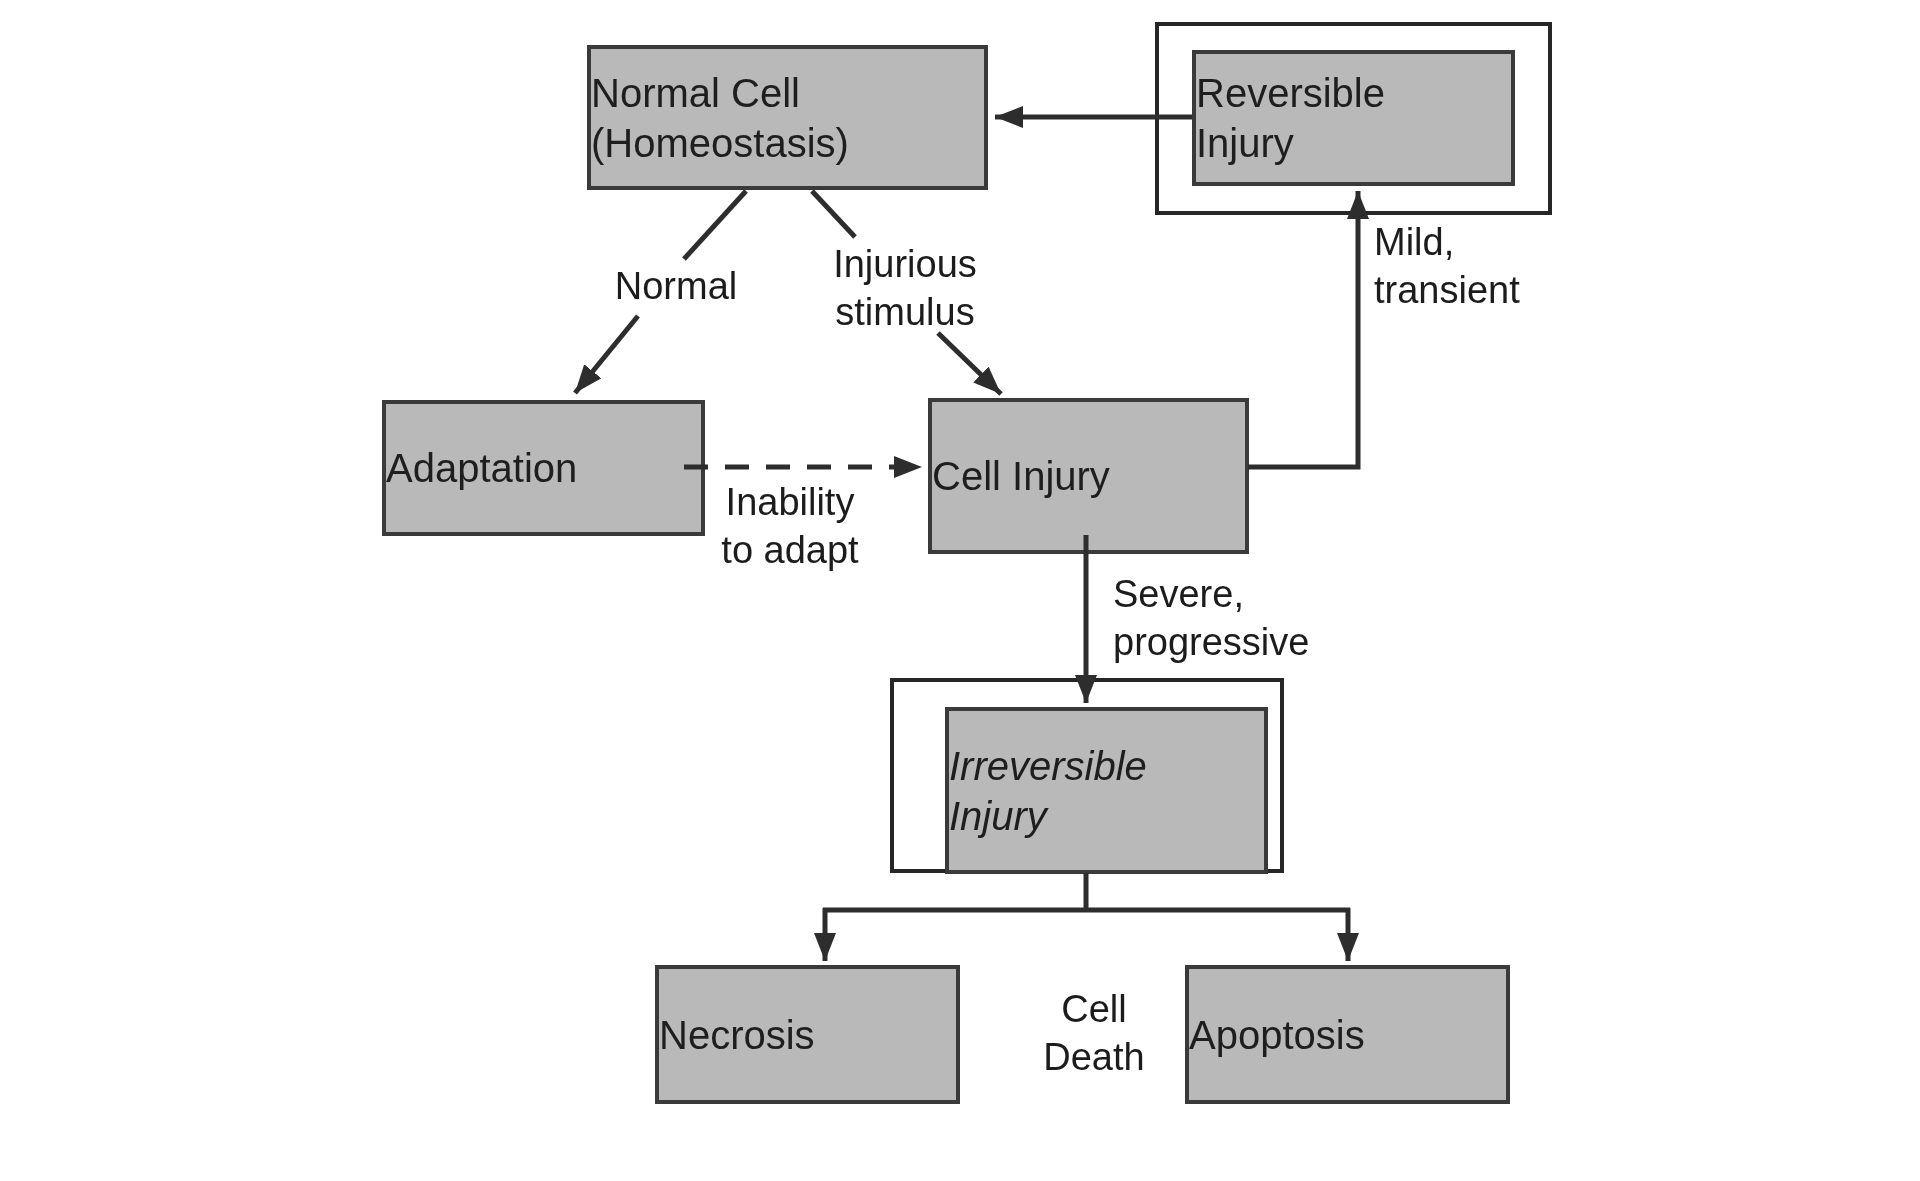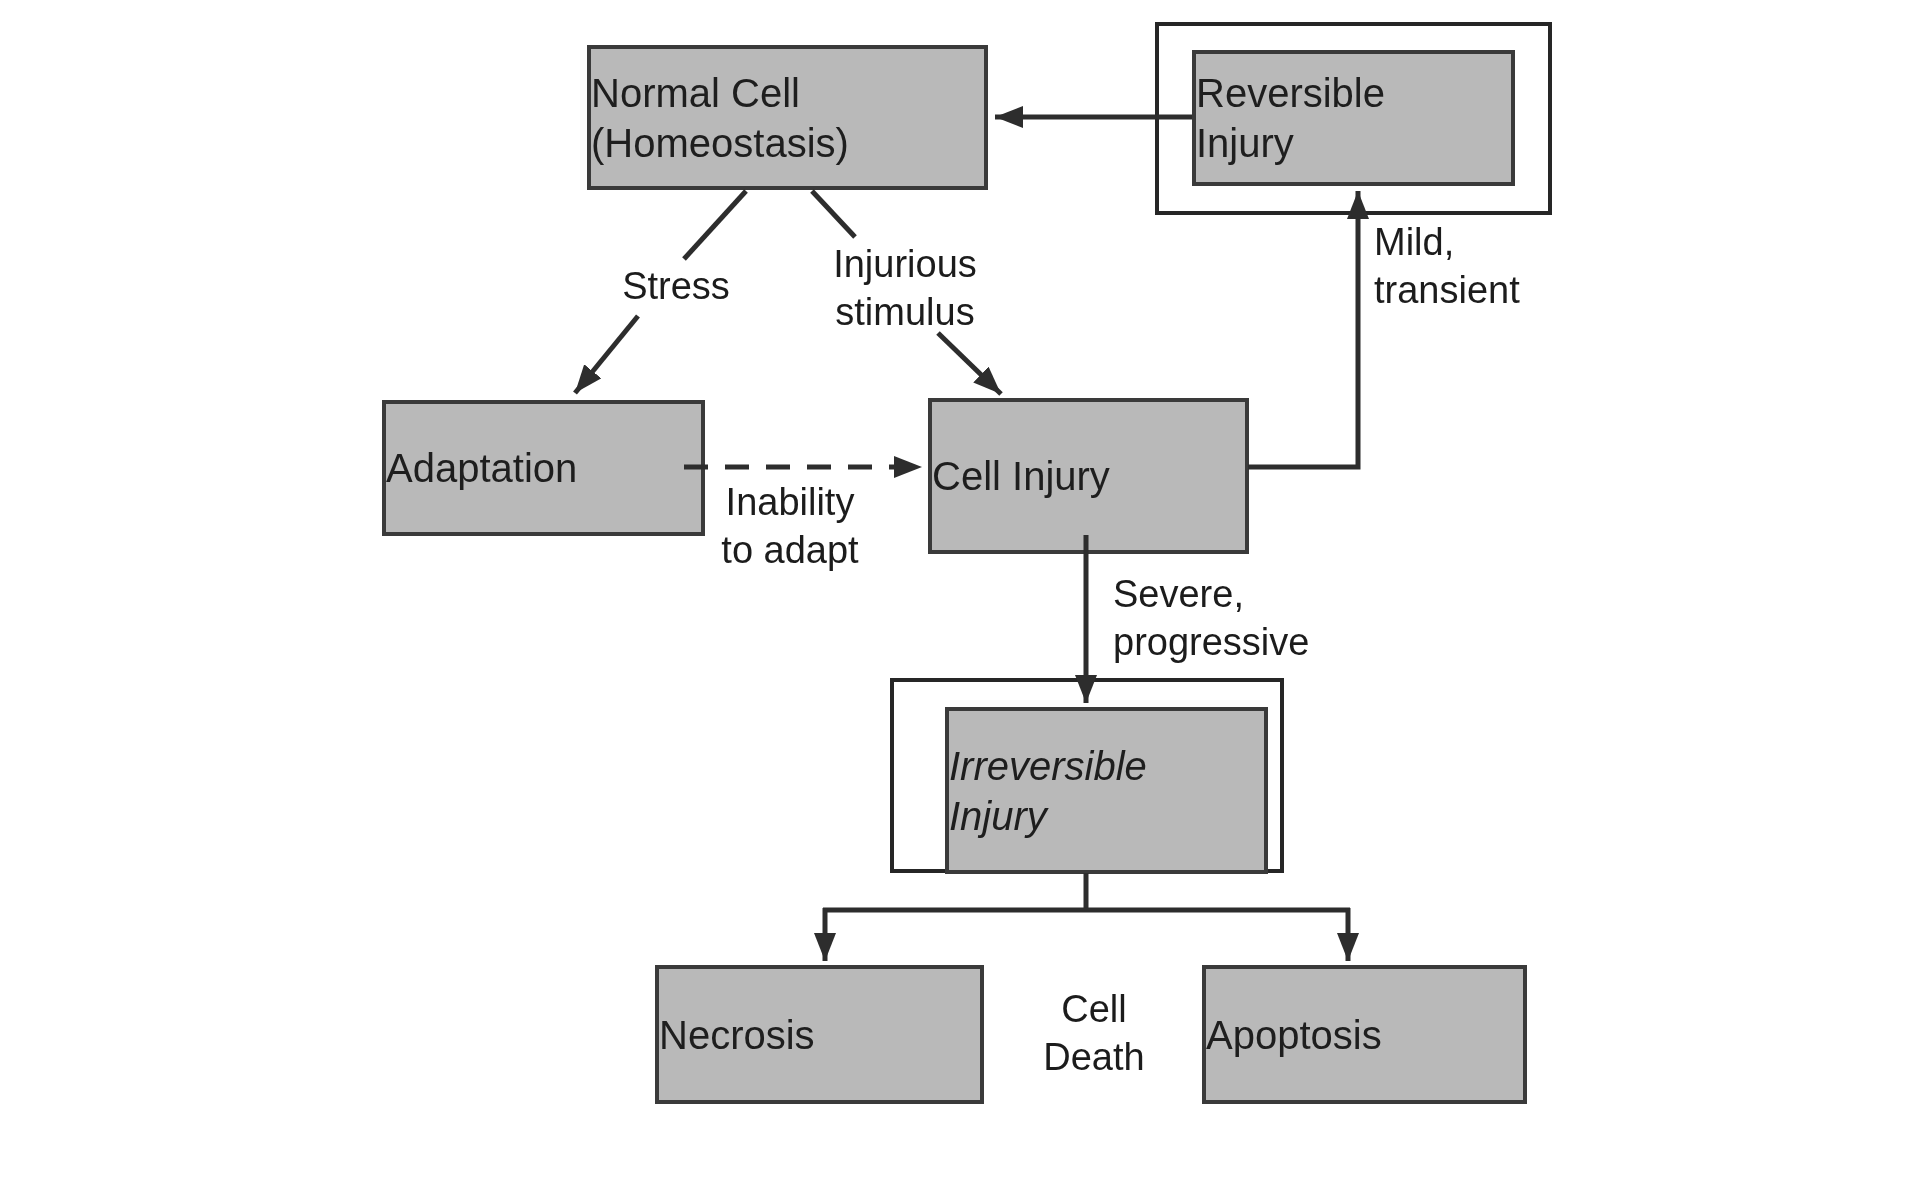--- a/index.html
+++ b/index.html
@@ -50,30 +50,30 @@
   <div class="node" style="left:928px;top:398px;width:321px;height:156px;">
     <div>Cell Injury</div>
   </div>
 
   <div class="outerFrame" style="left:890px;top:678px;width:394px;height:195px;"></div>
   <div class="node" style="left:945px;top:707px;width:323px;height:167px;font-style:italic;">
     <div>Irreversible</div>
     <div>Injury</div>
   </div>
 
-  <div class="node" style="left:655px;top:965px;width:329px;height:139px;">
+  <div class="node" style="left:655px;top:965px;width:305px;height:139px;">
     <div>Necrosis</div>
   </div>
 
-  <div class="node" style="left:1185px;top:965px;width:325px;height:139px;margin-left:17px;">
+  <div class="node" style="left:1185px;top:965px;width:325px;height:139px;">
     <div>Apoptosis</div>
   </div>
 
   <div class="edgeLabel centered" style="left:676px;top:262px;">
-    <div>Stress</div>
+    <div>Normal</div>
   </div>
 
   <div class="edgeLabel centered" style="left:905px;top:240px;">
     <div>Injurious</div>
     <div>stimulus</div>
   </div>
 
   <div class="edgeLabel centered" style="left:790px;top:478px;">
     <div>Inability</div>
     <div>to adapt</div>

